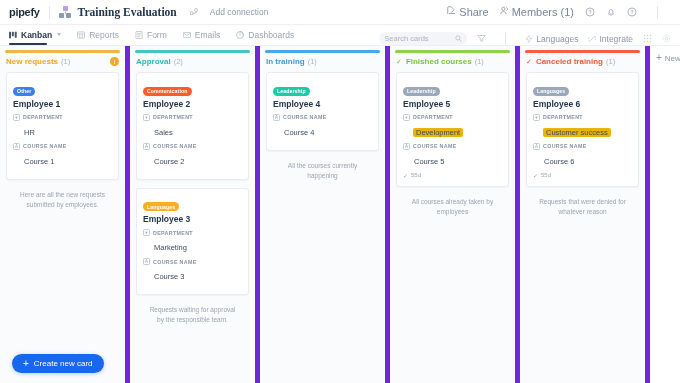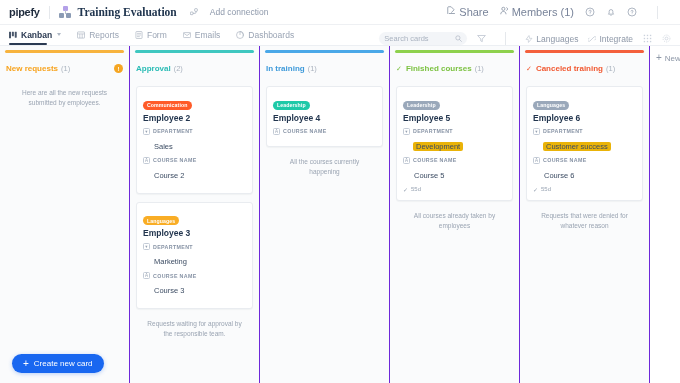--- a/index.html
+++ b/index.html
@@ -109,24 +109,23 @@
     height: 337px;
     background: #fff;
     display: flex;
     overflow: hidden;
   }
   .column {
     width: 130px;
     flex: 0 0 130px;
     display: flex;
     flex-direction: column;
-    border-right: 1px solid #6d28d9;
+    border-right: 5px solid #6d28d9;
     background: #fafbfc;
     position: relative;
-    gap: 7px;
   }
   .col-topbar { height: 3px; margin: 4px 5px 0 5px; border-radius: 2px; }
   .col-head {
     display: flex; align-items: center;
     padding: 4px 6px 6px 6px;
     gap: 3px;
   }
   .col-title { font-size: 8px; font-weight: 700; white-space: nowrap; }
   .col-count { font-size: 7.5px; color: #a9b2be; }
   .col-badge {
@@ -418,20 +417,33 @@
 
 <div class="board" id="board">
   <div class="column">
       <div class="col-topbar" style="background: rgb(247, 179, 62);"></div>
       <div class="col-head">
         <span class="col-title" style="color:#f7a31e">New requests</span>
         <span class="col-count">(1)</span>
         <span class="col-badge">!</span>
       </div>
       <div class="col-body">
+        <div class="card"><span class="label-tag" style="background:#3b7ef0">Other</span><div class="card-title">Employee 1</div><div class="field">
+            <div class="field-head">
+              <span class="field-ico">▾</span>
+              <span class="field-label">DEPARTMENT</span>
+            </div>
+            <div><span class="field-val">HR</span></div>
+          </div><div class="field">
+            <div class="field-head">
+              <span class="field-ico">A</span>
+              <span class="field-label">COURSE NAME</span>
+            </div>
+            <div><span class="field-val">Course 1</span></div>
+          </div></div>
         <div class="col-desc">Here are all the new requests submitted by employees.</div>
       </div>
     </div>
     <div class="column">
       <div class="col-topbar" style="background: rgb(63, 199, 192);"></div>
       <div class="col-head">
         <span class="col-title" style="color:#2bbcb5">Approval</span>
         <span class="col-count">(2)</span>
       </div>
       <div class="col-body">
@@ -469,20 +481,21 @@
       <div class="col-head">
         <span class="col-title" style="color:#3e9ada">In training</span>
         <span class="col-count">(1)</span>
       </div>
       <div class="col-body">
         <div class="card"><span class="label-tag" style="background:#1ec9a8">Leadership</span><div class="card-title">Employee 4</div><div class="field">
             <div class="field-head">
               <span class="field-ico">A</span>
               <span class="field-label">COURSE NAME</span>
             </div>
+            <div><span class="field-val">Course 4</span></div>
           </div></div>
         <div class="col-desc">All the courses currently happening</div>
       </div>
     </div>
     <div class="column">
       <div class="col-topbar" style="background: rgb(142, 209, 77);"></div>
       <div class="col-head">
         <span class="col-check" style="color:#7cc242">✓</span>
         <span class="col-title" style="color:#7cc242">Finished courses</span>
         <span class="col-count">(1)</span>

